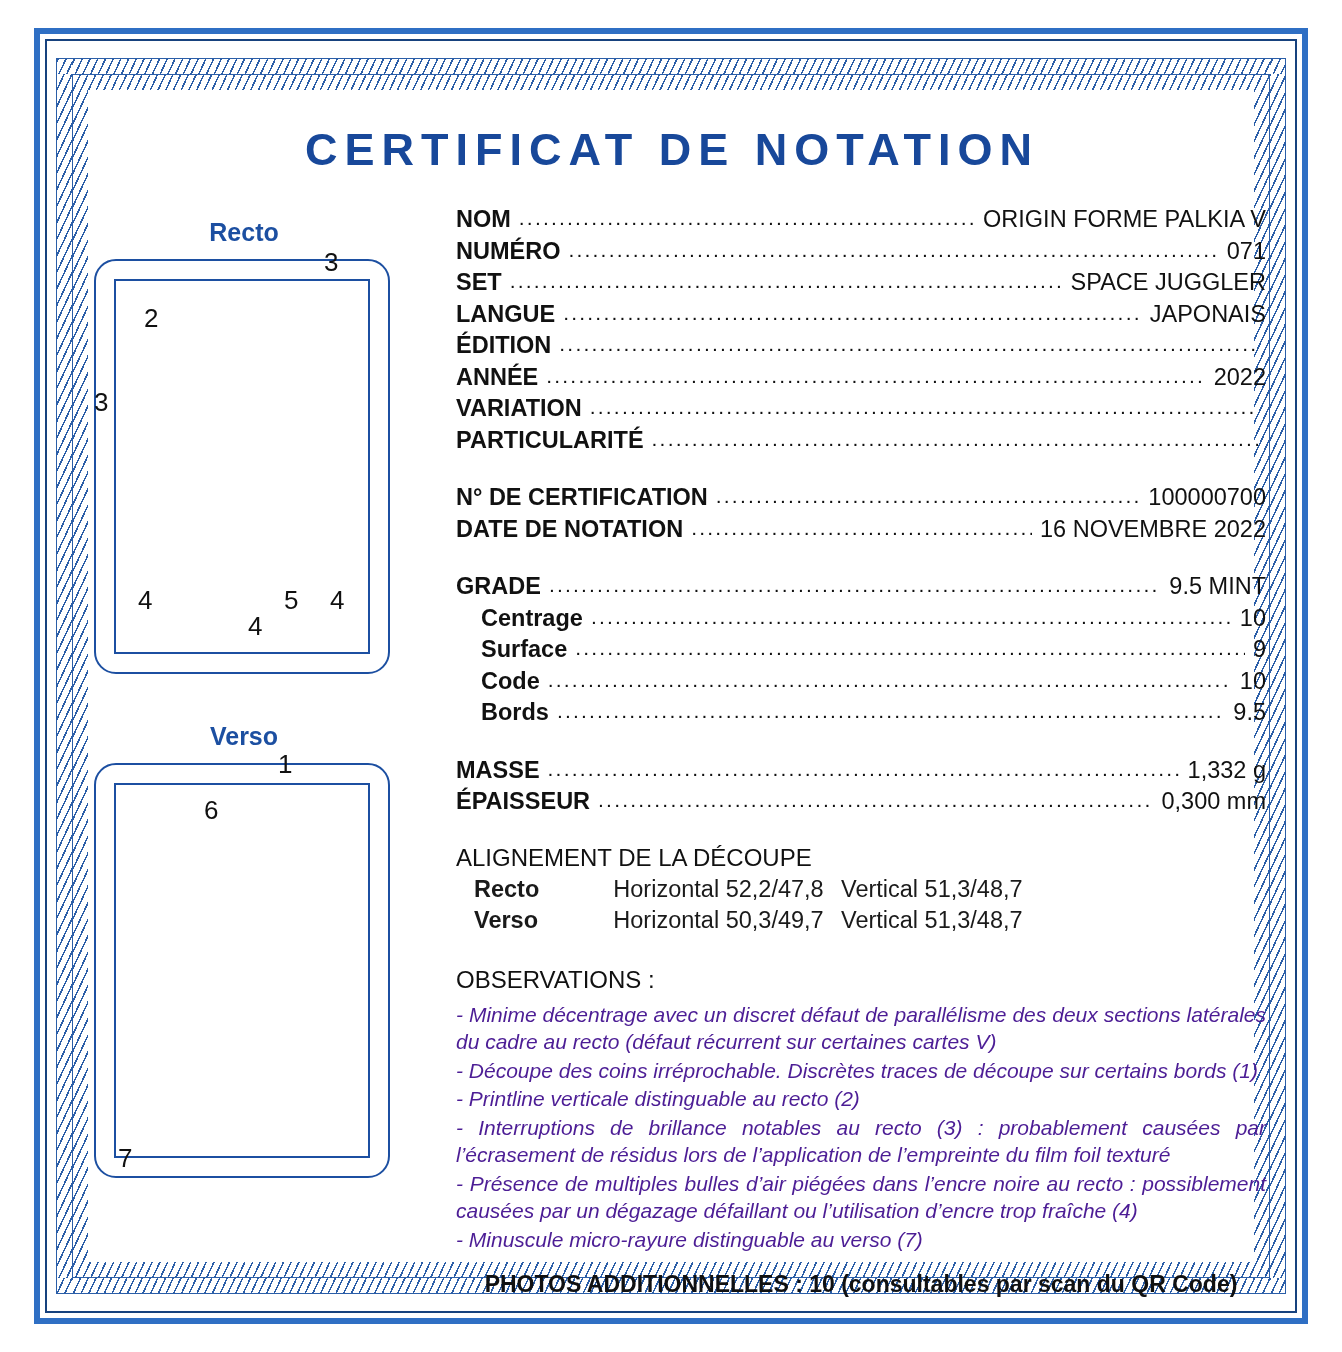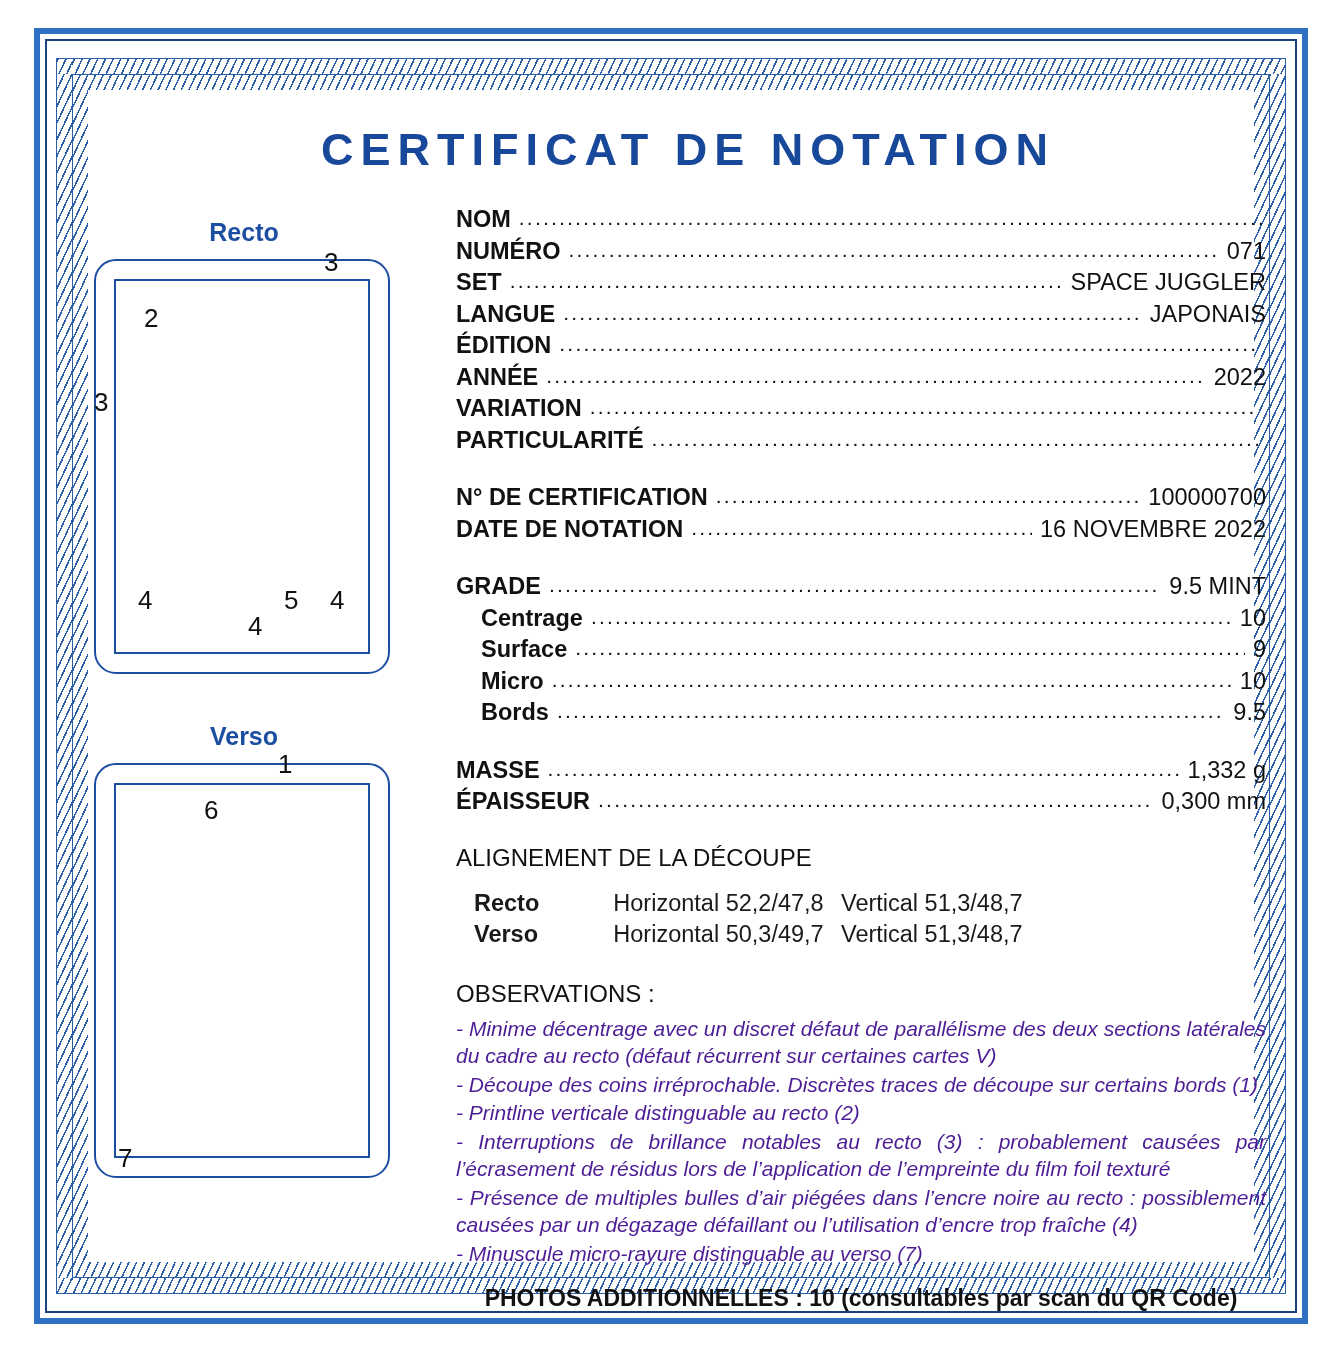--- a/index.html
+++ b/index.html
@@ -73,21 +73,21 @@
     position: absolute;
     left: 76px;
     top: 78px;
     right: 76px;
     bottom: 78px;
   }
 
   .title {
     position: absolute;
     top: 46px;
-    left: 17px;
+    left: 1px;
     width: 100%;
     text-align: center;
     font-size: 45px;
     font-weight: bold;
     letter-spacing: 7px;
     color: #18489a;
   }
 
   
   .left-col {
@@ -167,21 +167,21 @@
   .row.sub .lbl {
     font-weight: bold;
     padding-left: 25px;
   }
   .gap-md { height: 26px; }
 
   .section-head {
     font-size: 24px;
     color: #111;
     margin-top: 26px;
-    margin-bottom: 16px;
+    margin-bottom: 2px;
   }
   .align-table {
     margin-top: 2px;
     font-size: 23.5px;
     line-height: 31px;
   }
   .align-row { display: flex; }
   .align-row .side {
     width: 140px;
     font-weight: bold;
@@ -257,20 +257,21 @@
         <div class="mark" style="left:22px; top:378px;">7</div>
       </div>
 
     </div>
 
     <div class="right-col">
 
       <div class="row">
         <span class="lbl">NOM</span>
         <span class="dots">........................................................................................................................................................................</span>
+        <span class="val">ORIGIN FORME PALKIA V</span>
       </div>
       <div class="row">
         <span class="lbl">NUMÉRO</span>
         <span class="dots">........................................................................................................................................................................</span>
         <span class="val">071</span>
       </div>
       <div class="row">
         <span class="lbl">SET</span>
         <span class="dots">........................................................................................................................................................................</span>
         <span class="val">SPACE JUGGLER</span>
@@ -325,21 +326,21 @@
         <span class="lbl">Centrage</span>
         <span class="dots">........................................................................................................................................................................</span>
         <span class="val">10</span>
       </div>
       <div class="row sub">
         <span class="lbl">Surface</span>
         <span class="dots">........................................................................................................................................................................</span>
         <span class="val">9</span>
       </div>
       <div class="row sub">
-        <span class="lbl">Micro</span>
+        <span class="lbl">Code</span>
         <span class="dots">........................................................................................................................................................................</span>
         <span class="val">10</span>
       </div>
       <div class="row sub">
         <span class="lbl">Bords</span>
         <span class="dots">........................................................................................................................................................................</span>
         <span class="val">9.5</span>
       </div>
 
       <div class="gap-md"></div>

